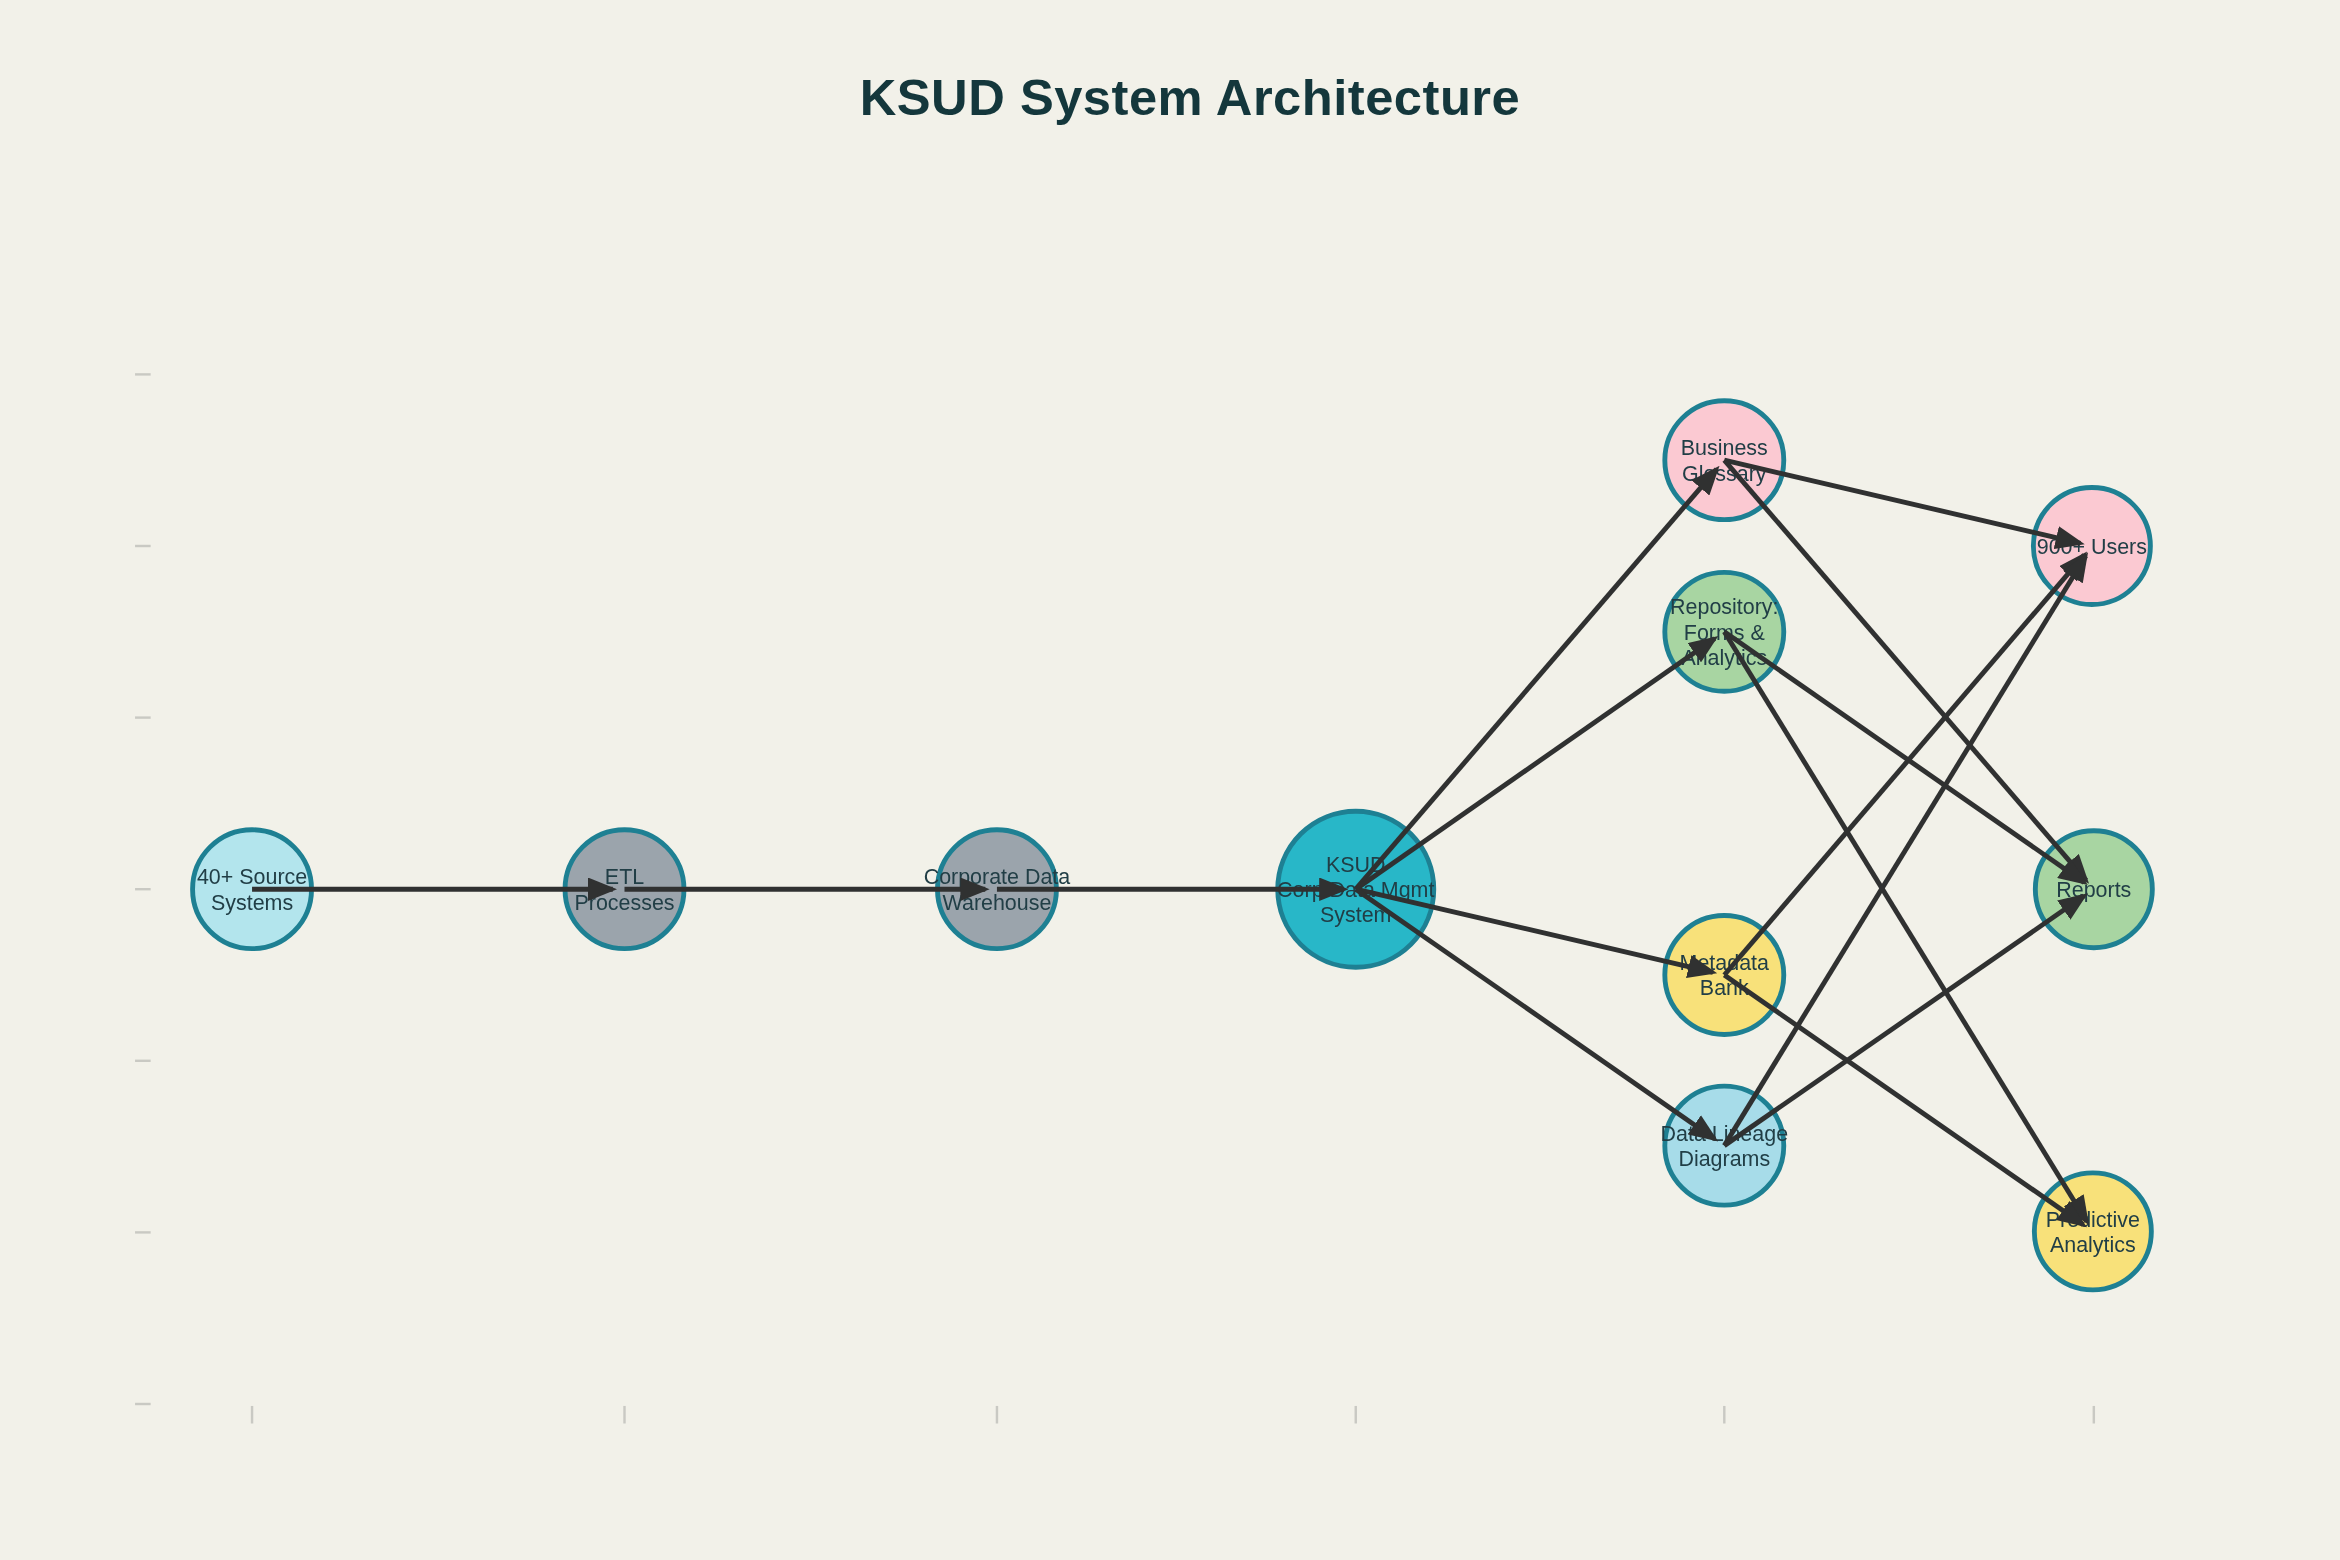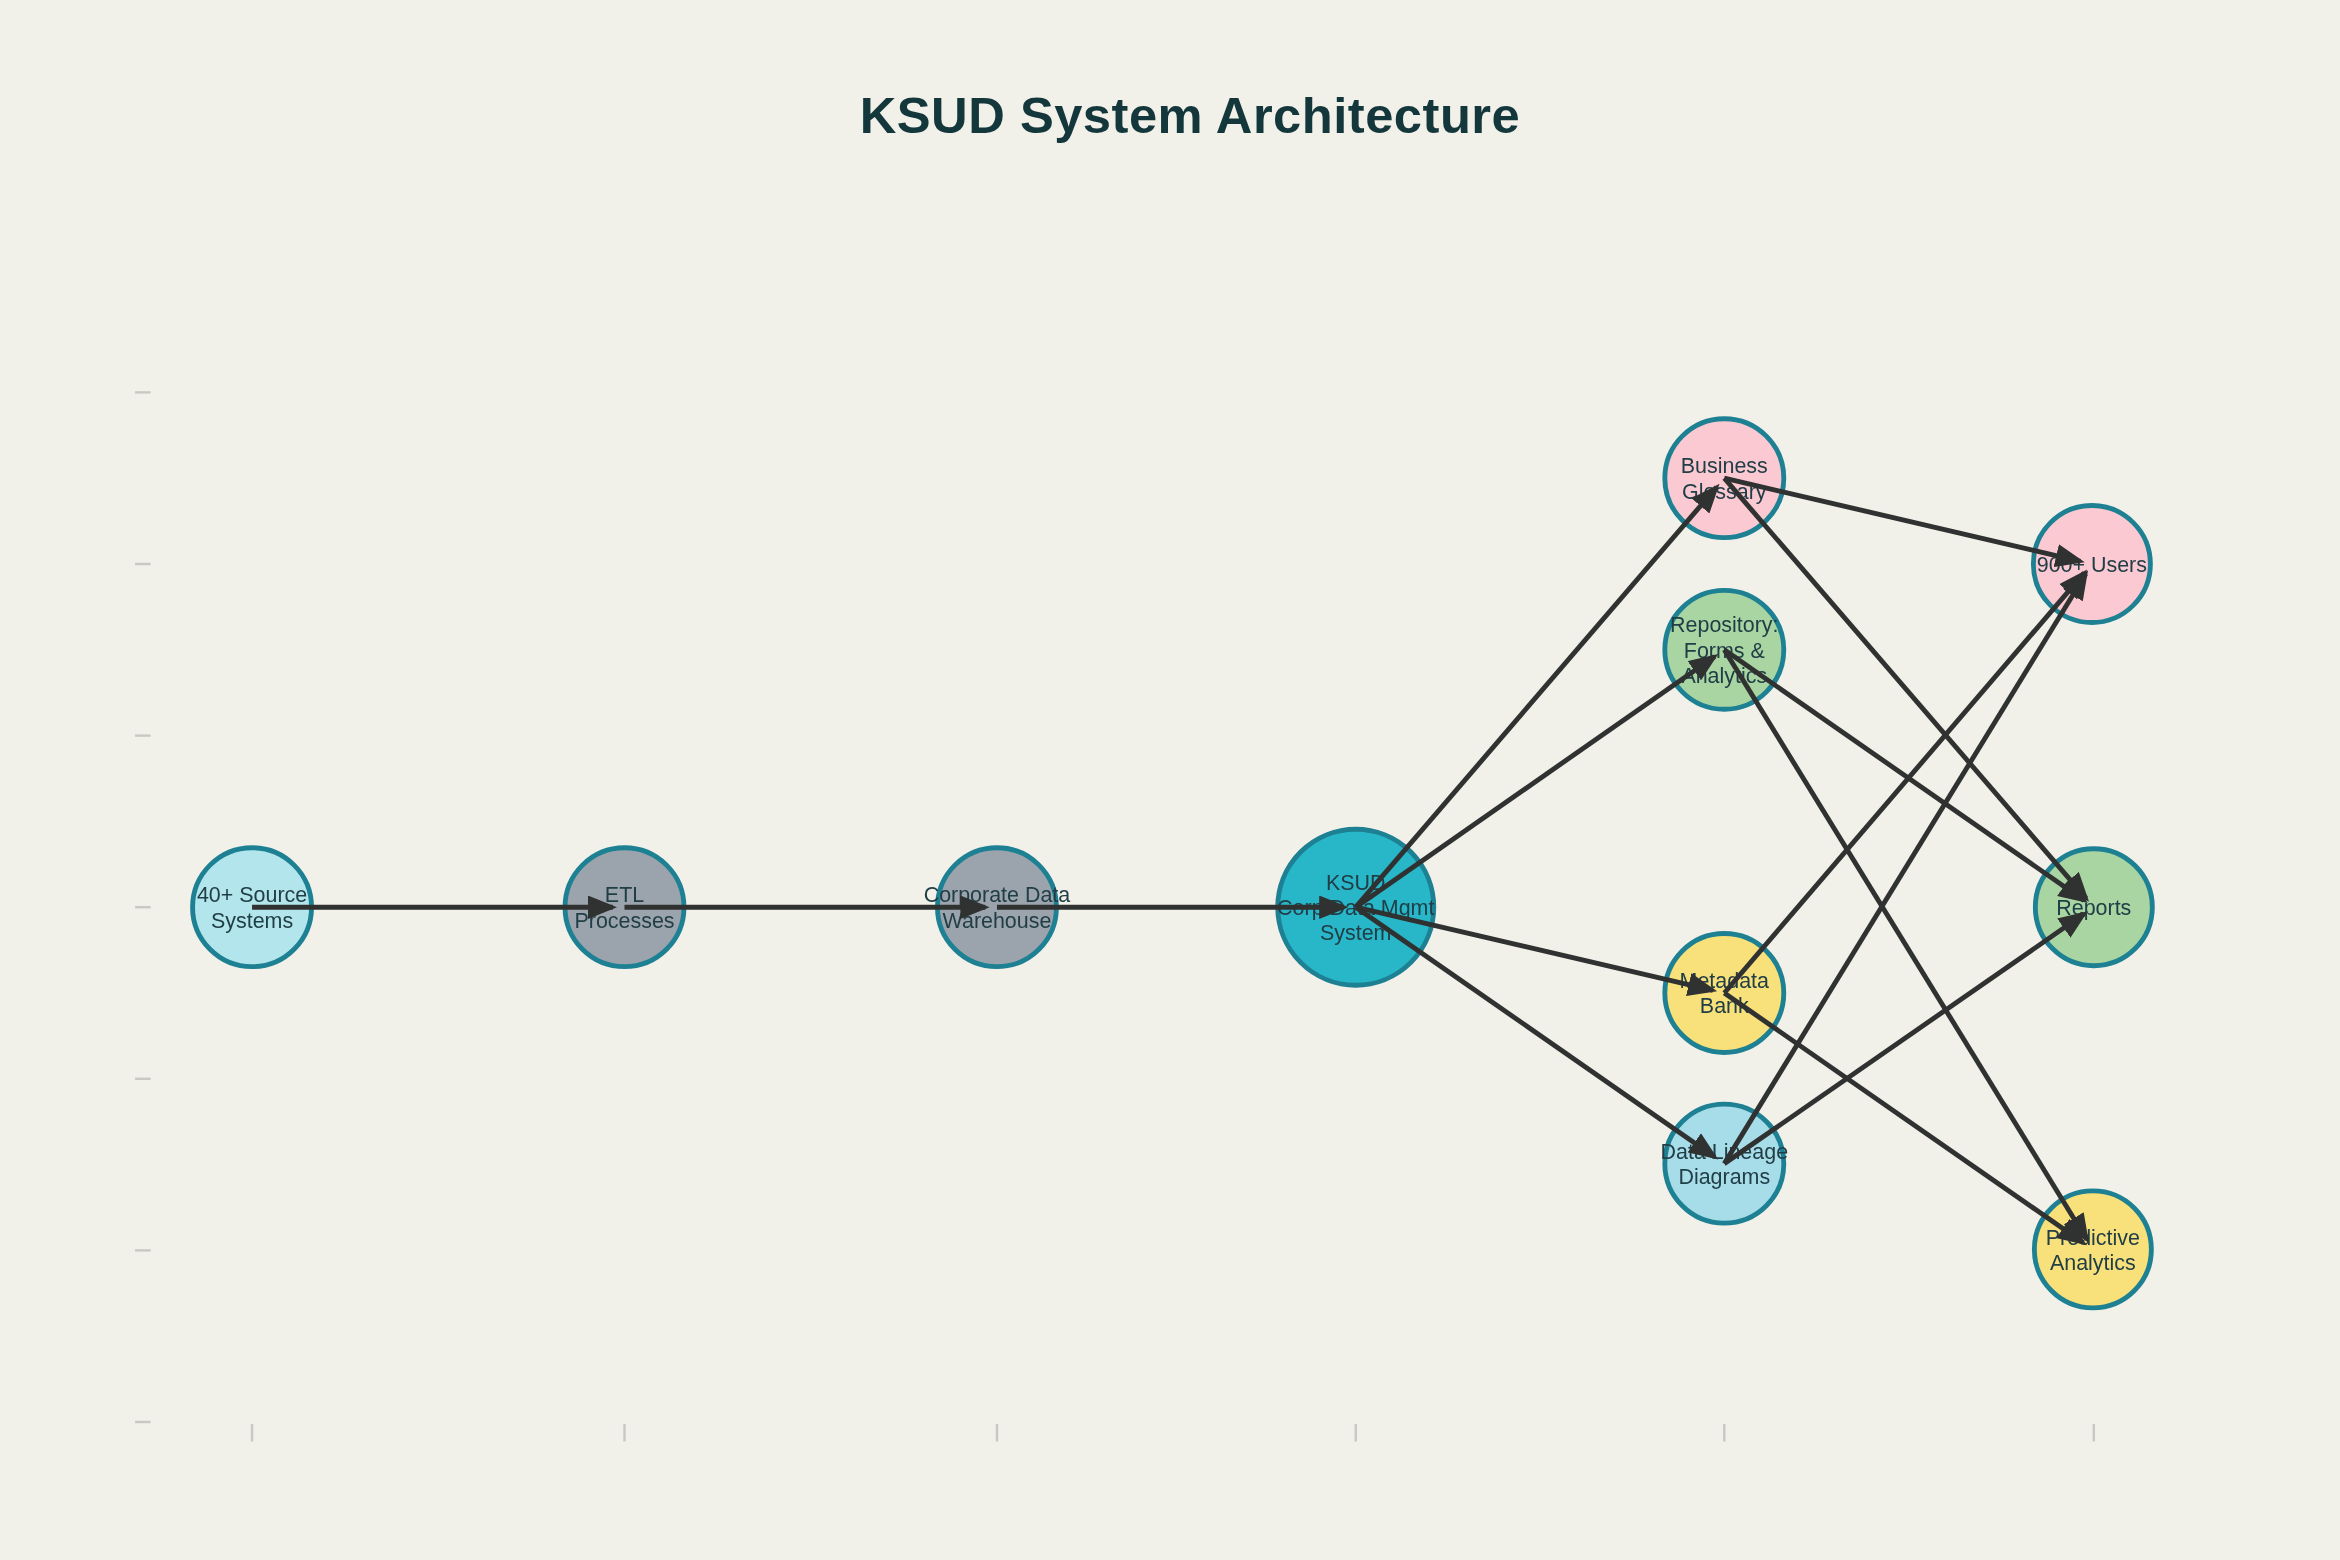--- a/index.html
+++ b/index.html
@@ -4,21 +4,21 @@
 <style>
   html, body {
     margin: 0;
     padding: 0;
     background: #f2f1e9;
     width: 2341px;
     height: 1560px;
     overflow: hidden;
     font-family: "Liberation Sans", "DejaVu Sans", sans-serif;
   }
-  #stage { position: relative; width: 2341px; height: 1458px; margin-top: 18px; }
+  #stage { position: relative; width: 2341px; height: 1458px; }
   svg { display: block; }
   text { user-select: none; }
   .title-text {
     font-size: 52px;
     font-weight: 700;
     letter-spacing: 0.5px;
   }
   .node-label {
     font-size: 22px;
     font-weight: 400;

